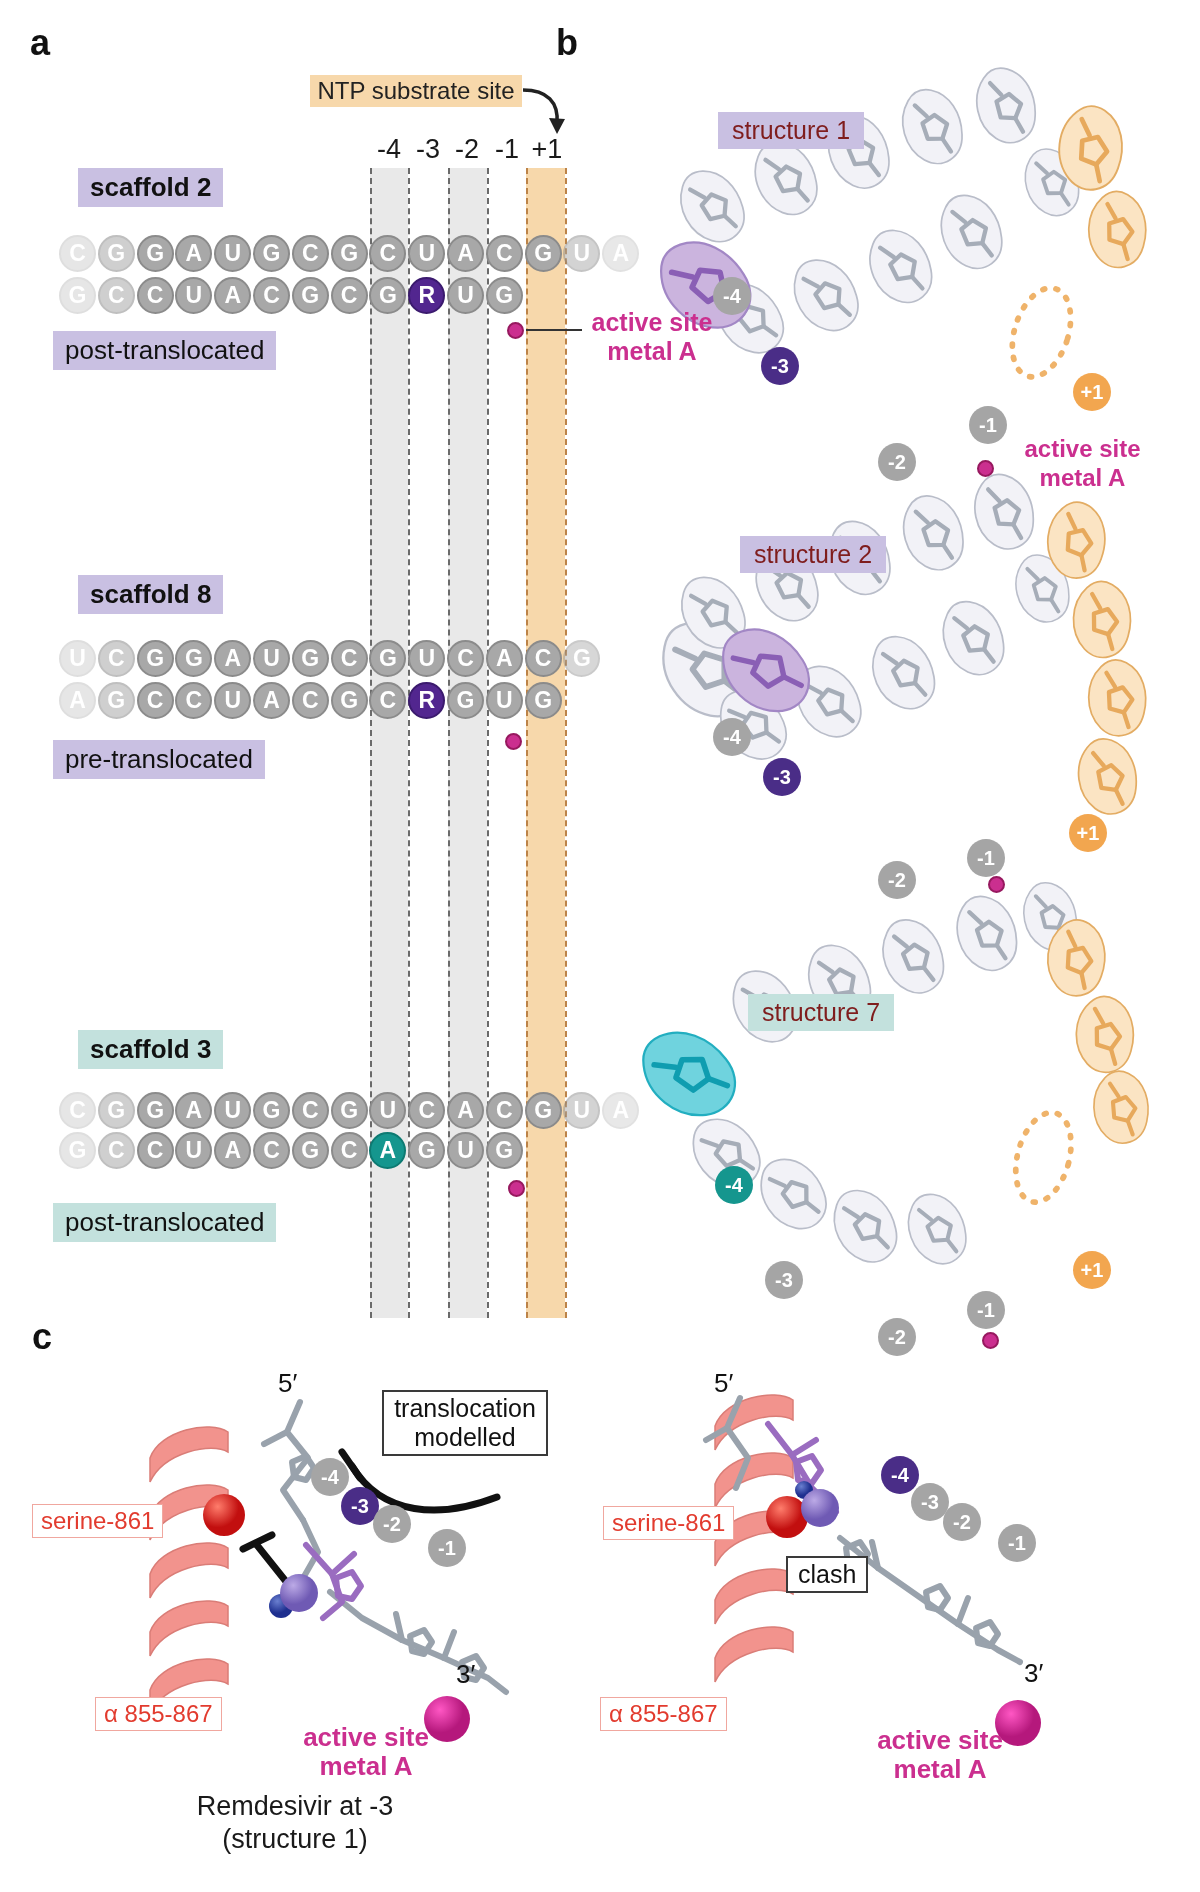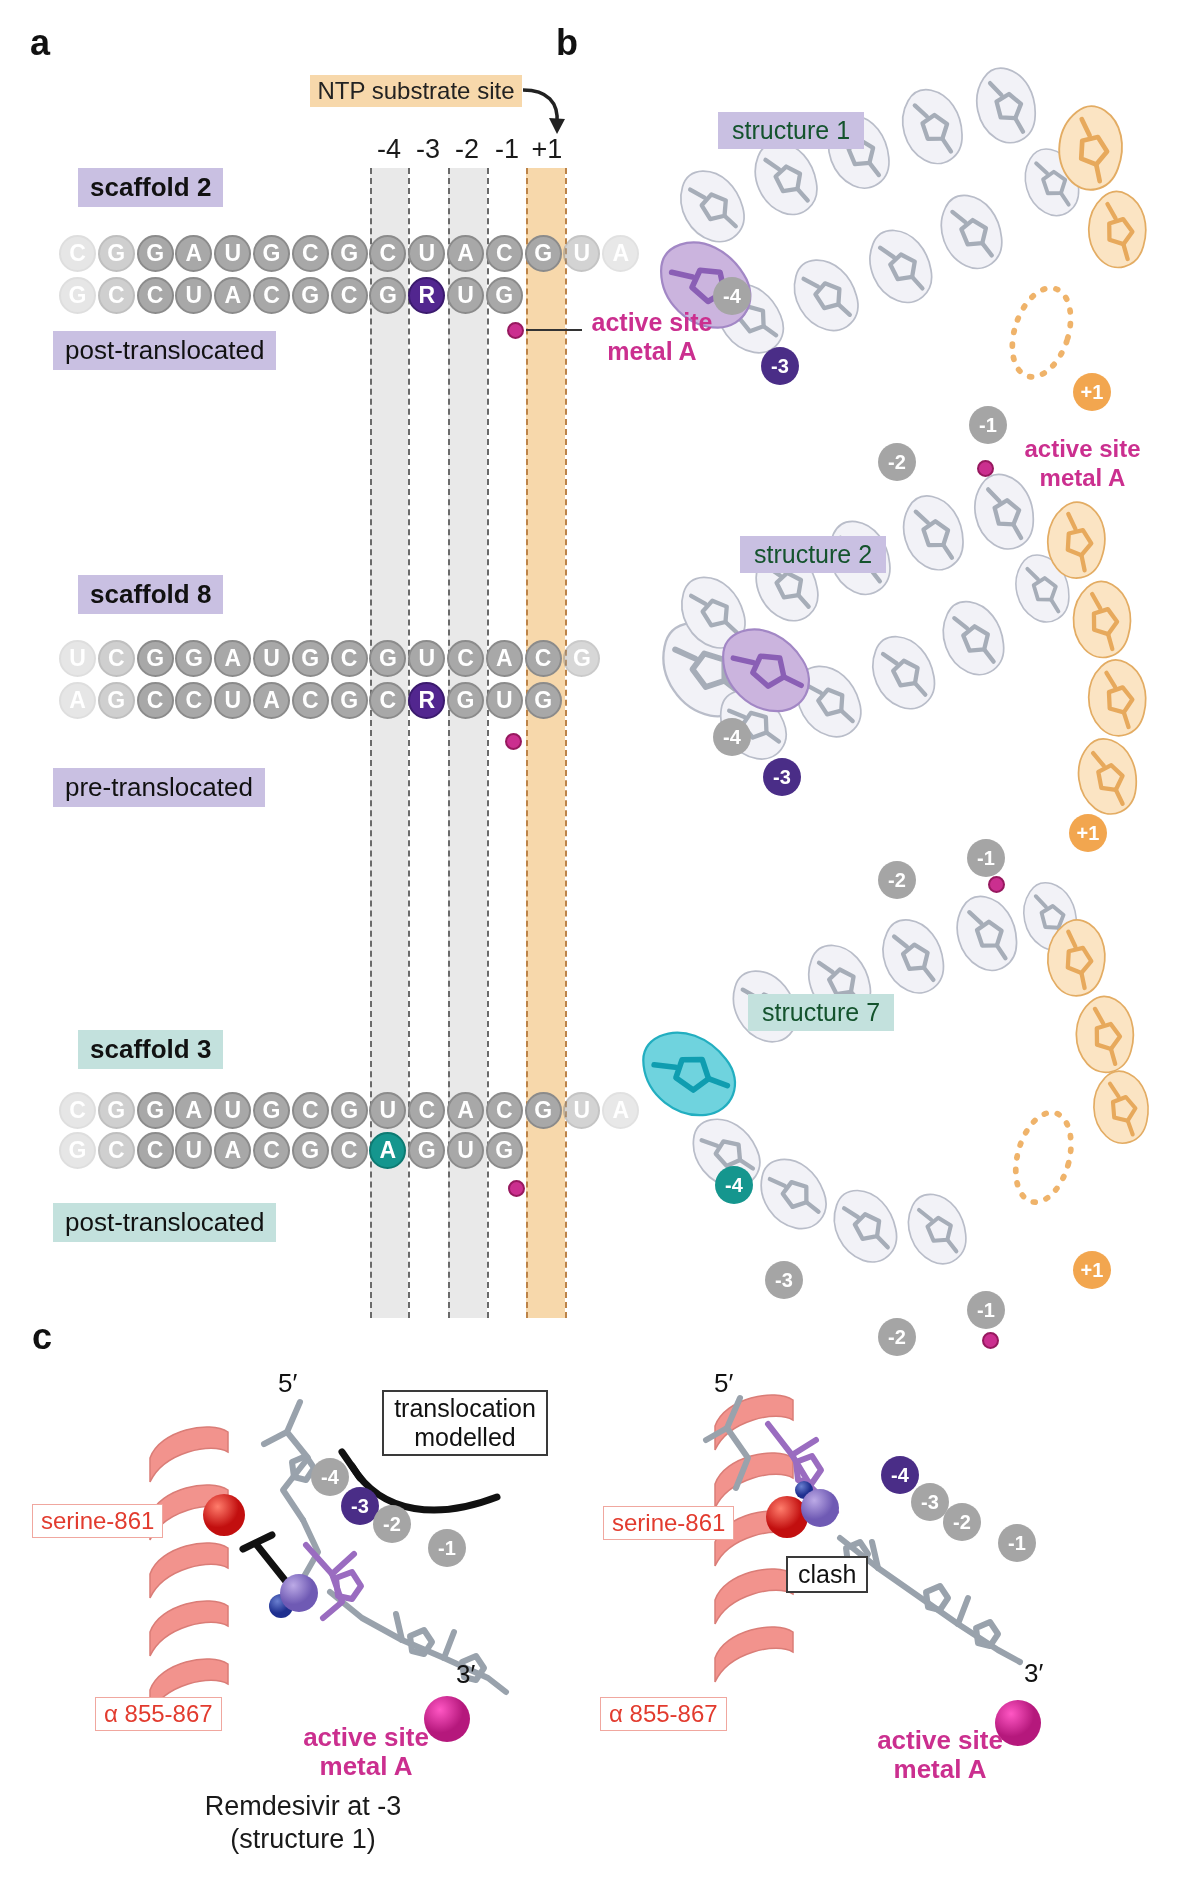--- a/index.html
+++ b/index.html
@@ -28,29 +28,29 @@
         border:2px solid #97195f;box-sizing:border-box;z-index:4;}
   .magtext{position:absolute;font-size:25px;font-weight:bold;color:#cb2f8f;text-align:center;line-height:29px;z-index:4;}
   .callout-line{position:absolute;border-top:2px solid #333;z-index:3;}
   
   .badge{position:absolute;width:38px;height:38px;border-radius:50%;color:#fff;font-size:20px;
          font-weight:bold;text-align:center;line-height:38px;z-index:6;}
   .badge.g{background:#a5a5a5;}
   .badge.p{background:#4a2d87;}
   .badge.o{background:#f2a64f;}
   .badge.t{background:#15968e;}
-  .structlabel{position:absolute;font-size:25px;color:#14532d;padding:4px 14px;z-index:5;}
+  .structlabel{position:absolute;font-size:25px;color:#7f1d1d;padding:4px 14px;z-index:5;}
   
   .redbox{position:absolute;font-size:24px;color:#e23b2e;background:#fff;border:1.5px solid #f0a79f;
           padding:2px 8px;z-index:6;white-space:nowrap;}
   .blkbox{position:absolute;font-size:25px;color:#111;background:#fff;border:2px solid #3a3a3a;
           text-align:center;line-height:29px;padding:2px 10px;z-index:6;}
   .bluetext{position:absolute;font-size:25px;font-weight:600;color:#3a57a7;text-align:center;line-height:30px;z-index:6;}
   .prime{position:absolute;font-size:26px;color:#111;z-index:6;}
-  .caption{position:absolute;font-size:27px;color:#1a1a1a;text-align:center;line-height:33px;z-index:6;margin-left:8px;}
+  .caption{position:absolute;font-size:27px;color:#1a1a1a;text-align:center;line-height:33px;z-index:6;}
   svg{position:absolute;z-index:2;}
 </style>
 </head>
 <body>
 
 <div class="canvas">
 
   <div class="panel-letter" style="left:30px;top:22px;">a</div>
   <div class="panel-letter" style="left:556px;top:22px;">b</div>
   <div class="panel-letter" style="left:32px;top:1316px;">c</div>
@@ -135,21 +135,21 @@
       <div class="nt" style="left: 175.4px; top: 681.5px; opacity: 1;">C</div>
       <div class="nt" style="left: 214.2px; top: 681.5px; opacity: 1;">U</div>
       <div class="nt" style="left: 253px; top: 681.5px; opacity: 1;">A</div>
       <div class="nt" style="left: 291.8px; top: 681.5px; opacity: 1;">C</div>
       <div class="nt" style="left: 330.6px; top: 681.5px; opacity: 1;">G</div>
       <div class="nt" style="left: 369.4px; top: 681.5px; opacity: 1;">C</div>
       <div class="nt sp-purple" style="left: 408.2px; top: 681.5px; opacity: 1;">R</div>
       <div class="nt" style="left: 447px; top: 681.5px; opacity: 1;">G</div>
       <div class="nt" style="left: 485.8px; top: 681.5px; opacity: 1;">U</div>
       <div class="nt" style="left: 524.6px; top: 681.5px; opacity: 1;">G</div>
-      <div class="state lavender" style="left: 53px; top: 768px;">pre-translocated</div>
+      <div class="state lavender" style="left: 53px; top: 740px;">pre-translocated</div>
       <div class="mdot" style="left: 504.5px; top: 732.5px;"></div>
       <div class="tag tealbg" style="left: 78px; top: 1030px;">scaffold 3</div>
       <div class="nt" style="left: 59px; top: 1091.5px; opacity: 0.28;">C</div>
       <div class="nt" style="left: 97.8px; top: 1091.5px; opacity: 0.55;">G</div>
       <div class="nt" style="left: 136.6px; top: 1091.5px; opacity: 1;">G</div>
       <div class="nt" style="left: 175.4px; top: 1091.5px; opacity: 1;">A</div>
       <div class="nt" style="left: 214.2px; top: 1091.5px; opacity: 1;">U</div>
       <div class="nt" style="left: 253px; top: 1091.5px; opacity: 1;">G</div>
       <div class="nt" style="left: 291.8px; top: 1091.5px; opacity: 1;">C</div>
       <div class="nt" style="left: 330.6px; top: 1091.5px; opacity: 1;">G</div>

